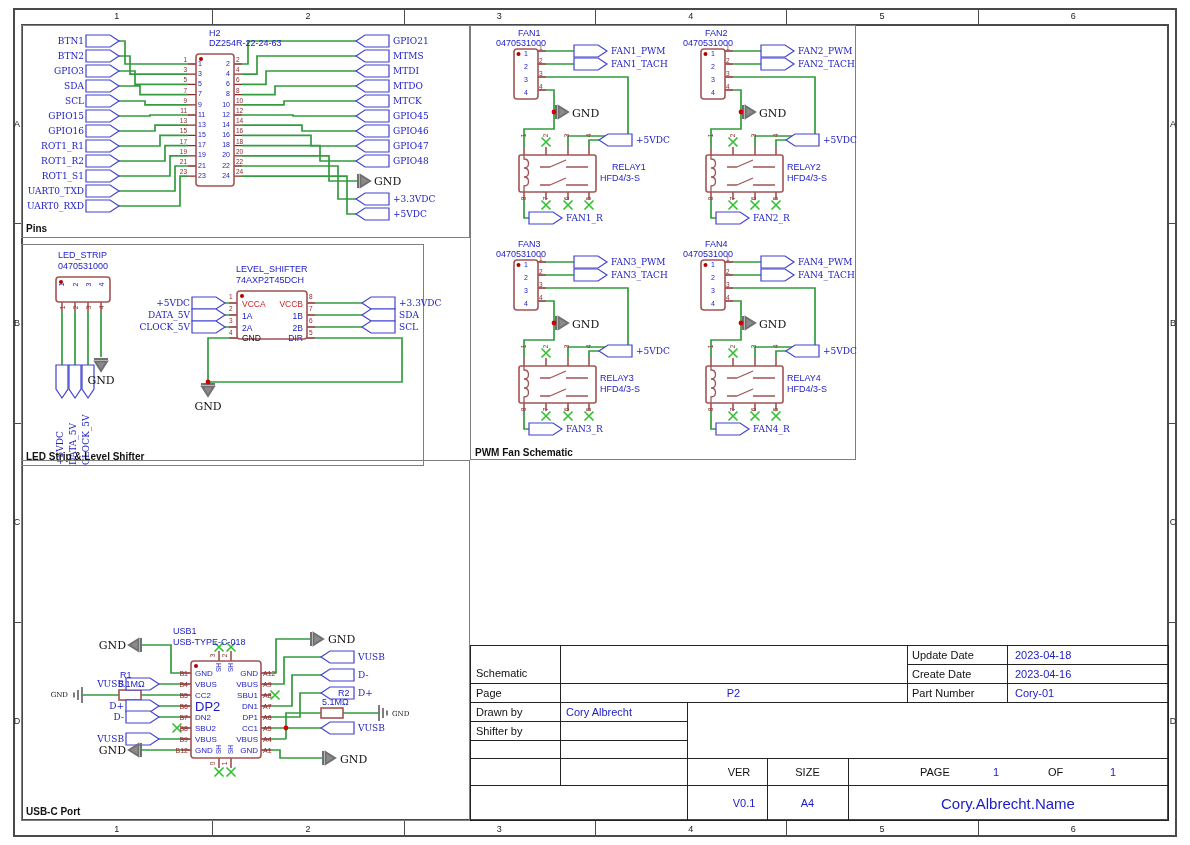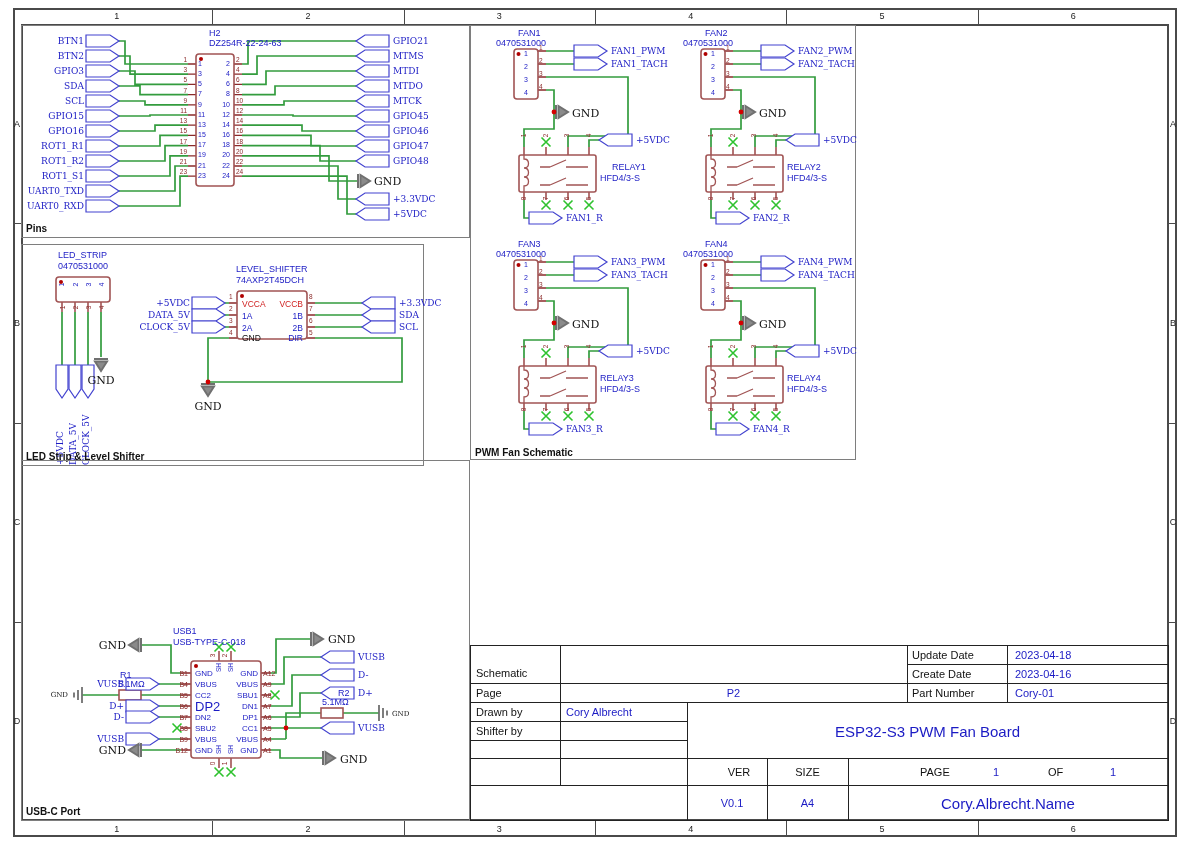--- a/index.html
+++ b/index.html
@@ -715,25 +715,24 @@
     <div class="t tb-lab" style="left:442px;top:23px">Create Date</div>
     <div class="t tb-val" style="left:545px;top:23px">2023-04-16</div>
     <div class="t tb-lab" style="left:6px;top:42px">Page</div>
     <div class="t tb-val ctr" style="left:90px;top:42px;width:347px">P2</div>
     <div class="t tb-lab" style="left:442px;top:42px">Part Number</div>
     <div class="t tb-val" style="left:545px;top:42px">Cory-01</div>
     <div class="t tb-lab" style="left:6px;top:61px">Drawn by</div>
     <div class="t tb-val" style="left:96px;top:61px">Cory Albrecht</div>
     <div class="t tb-lab" style="left:6px;top:80px">Shifter by</div>
     <div class="t tb-val" style="left:96px;top:80px"></div>
-    <div class="t tb-big ctr" style="left:217px;top:78px;width:481px">ESP32-S3 PWM Fan Board</div>
     <div class="t tb-lab ctr" style="left:229px;top:121px;width:80px">VER</div>
     <div class="t tb-lab ctr" style="left:297px;top:121px;width:81px">SIZE</div>
     <div class="t tb-lab" style="left:450px;top:121px">PAGE</div>
     <div class="t tb-val" style="left:523px;top:121px">1</div>
     <div class="t tb-lab" style="left:578px;top:121px">OF</div>
     <div class="t tb-val" style="left:640px;top:121px">1</div>
-    <div class="t tb-val ctr" style="left:222px;top:152px;width:80px">V0.1</div>
+    <div class="t tb-val ctr" style="left:234px;top:152px;width:80px">V0.1</div>
     <div class="t tb-val ctr" style="left:297px;top:152px;width:81px">A4</div>
     <div class="t tb-big ctr" style="left:378px;top:150px;width:320px">Cory.Albrecht.Name</div>
   </div>
 
 </div>
 
 </body></html>

